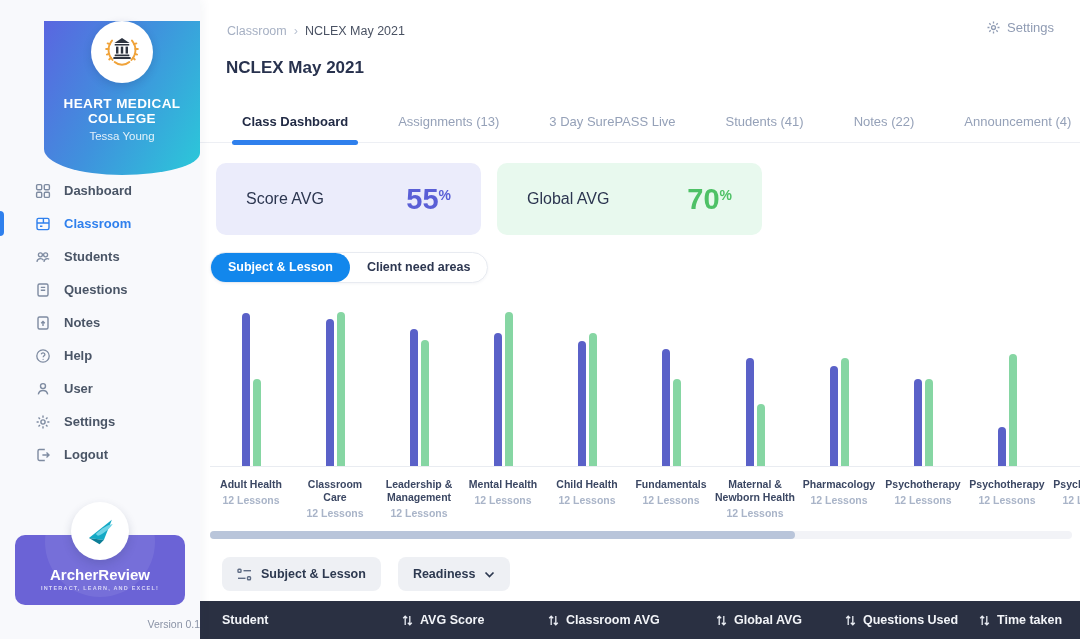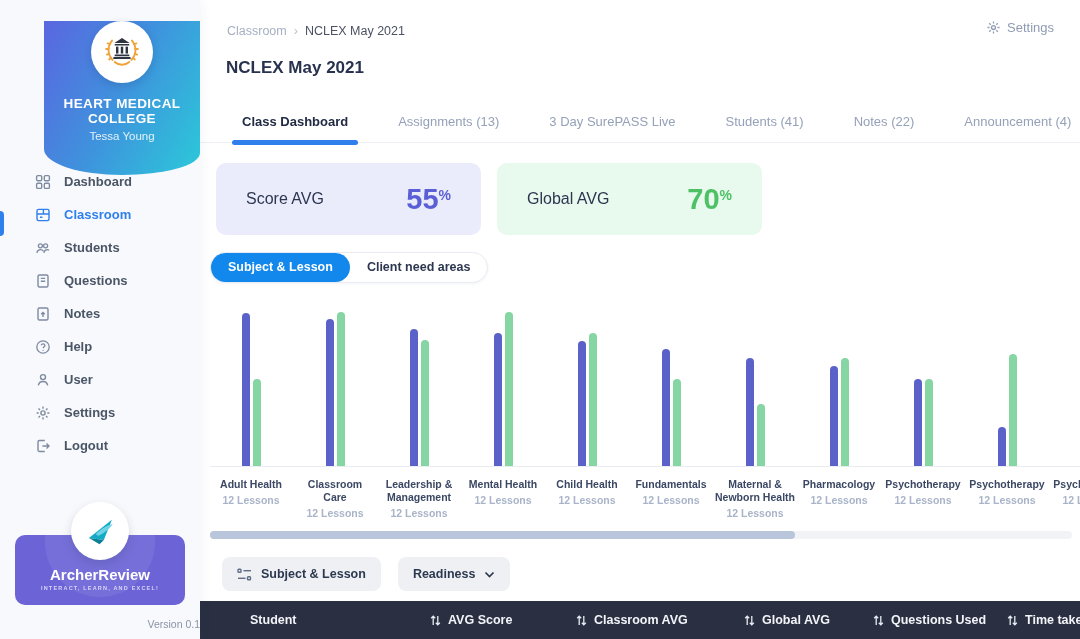--- a/index.html
+++ b/index.html
@@ -12,21 +12,21 @@
   .side-header { height:154px; text-align:center; position:relative;
     background:linear-gradient(118deg,#5a66e0 0%, #3f92dd 48%, #2bc9d9 100%);
     border-radius:0 0 50% 50% / 0 0 22px 26px; }
   .logo-circle { width:62px; height:62px; border-radius:50%; background:#fff;
     margin:21px auto 0; display:flex; align-items:center; justify-content:center;
     box-shadow:0 3px 8px rgba(20,40,90,.18); }
   .college-name { margin-top:13px; color:#fff; font-size:13.5px; font-weight:bold; letter-spacing:.4px; }
   .college-user { margin-top:4px; color:rgba(255,255,255,.85); font-size:11.5px; }
 
   .menu { position:absolute; top:174px; left:0; right:0; }
-  .menu-item { position:relative; height:33px; display:flex; 
+  .menu-item { position:relative; height:33px; display:flex; align-items:center;
     gap:13px; padding-left:35px; cursor:pointer; }
   .mi-icon { width:16px; height:16px; color:#7e8ba1; display:flex; }
   .mi-label { font-size:13px; font-weight:bold; color:#4a5566; }
   .menu-item.active .mi-icon { color:#2f80ed; }
   .menu-item.active .mi-label { color:#2f80ed; }
   .menu-item.active::before { content:''; position:absolute; left:0; top:4px;
     width:4px; height:25px; background:#2f80ed; border-radius:0 4px 4px 0; }
 
   .brand-wrap { position:absolute; left:0; right:0; bottom:0; height:139px; }
   .brand-circle { position:absolute; top:2px; left:50%; transform:translateX(-50%);
@@ -97,21 +97,21 @@
   .hscroll-thumb { width:585px; height:8px; border-radius:4px; background:#b9c5da; cursor:pointer; }
 
   .foot-btns { position:absolute; left:22px; top:557px; display:flex; gap:17px; }
   .gbtn { height:34px; background:#eef0f4; border:none; border-radius:8px;
     display:flex; align-items:center; gap:9px; padding:0 15px; font-size:12.5px;
     font-weight:bold; color:#2d3950; font-family:inherit; cursor:pointer; }
   .gbtn .bicon { display:flex; color:#5f6c84; }
 
   .table-head { position:absolute; left:0; right:0; bottom:0; height:38px; background:#2a3042; }
   .th { position:absolute; top:0; height:38px; display:flex; align-items:center;
-    gap:7px; color:#f2f4f8; font-size:12.5px; font-weight:600; cursor:pointer; white-space:nowrap;margin-left:28px; }
+    gap:7px; color:#f2f4f8; font-size:12.5px; font-weight:600; cursor:pointer; white-space:nowrap; }
   .th .sicon { display:flex; color:#e8ebf2; }
 </style>
 </head>
 <body>
 
 <div class="sidebar">
   <div class="side-header">
     <div class="logo-circle">
       <span>
         <svg width="42" height="42" viewBox="0 0 40 40">

